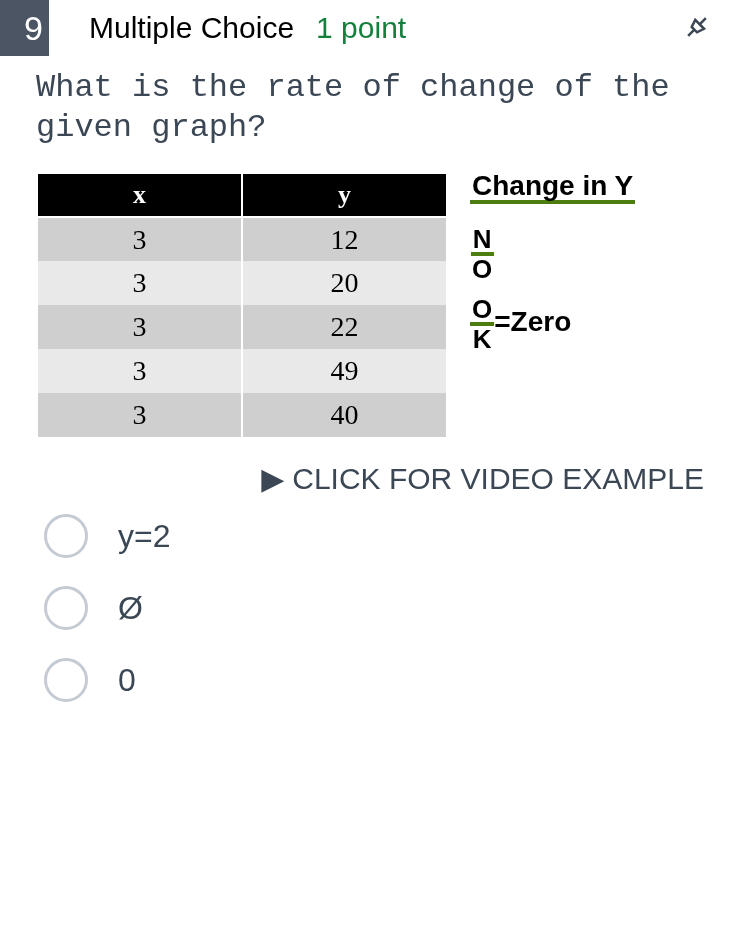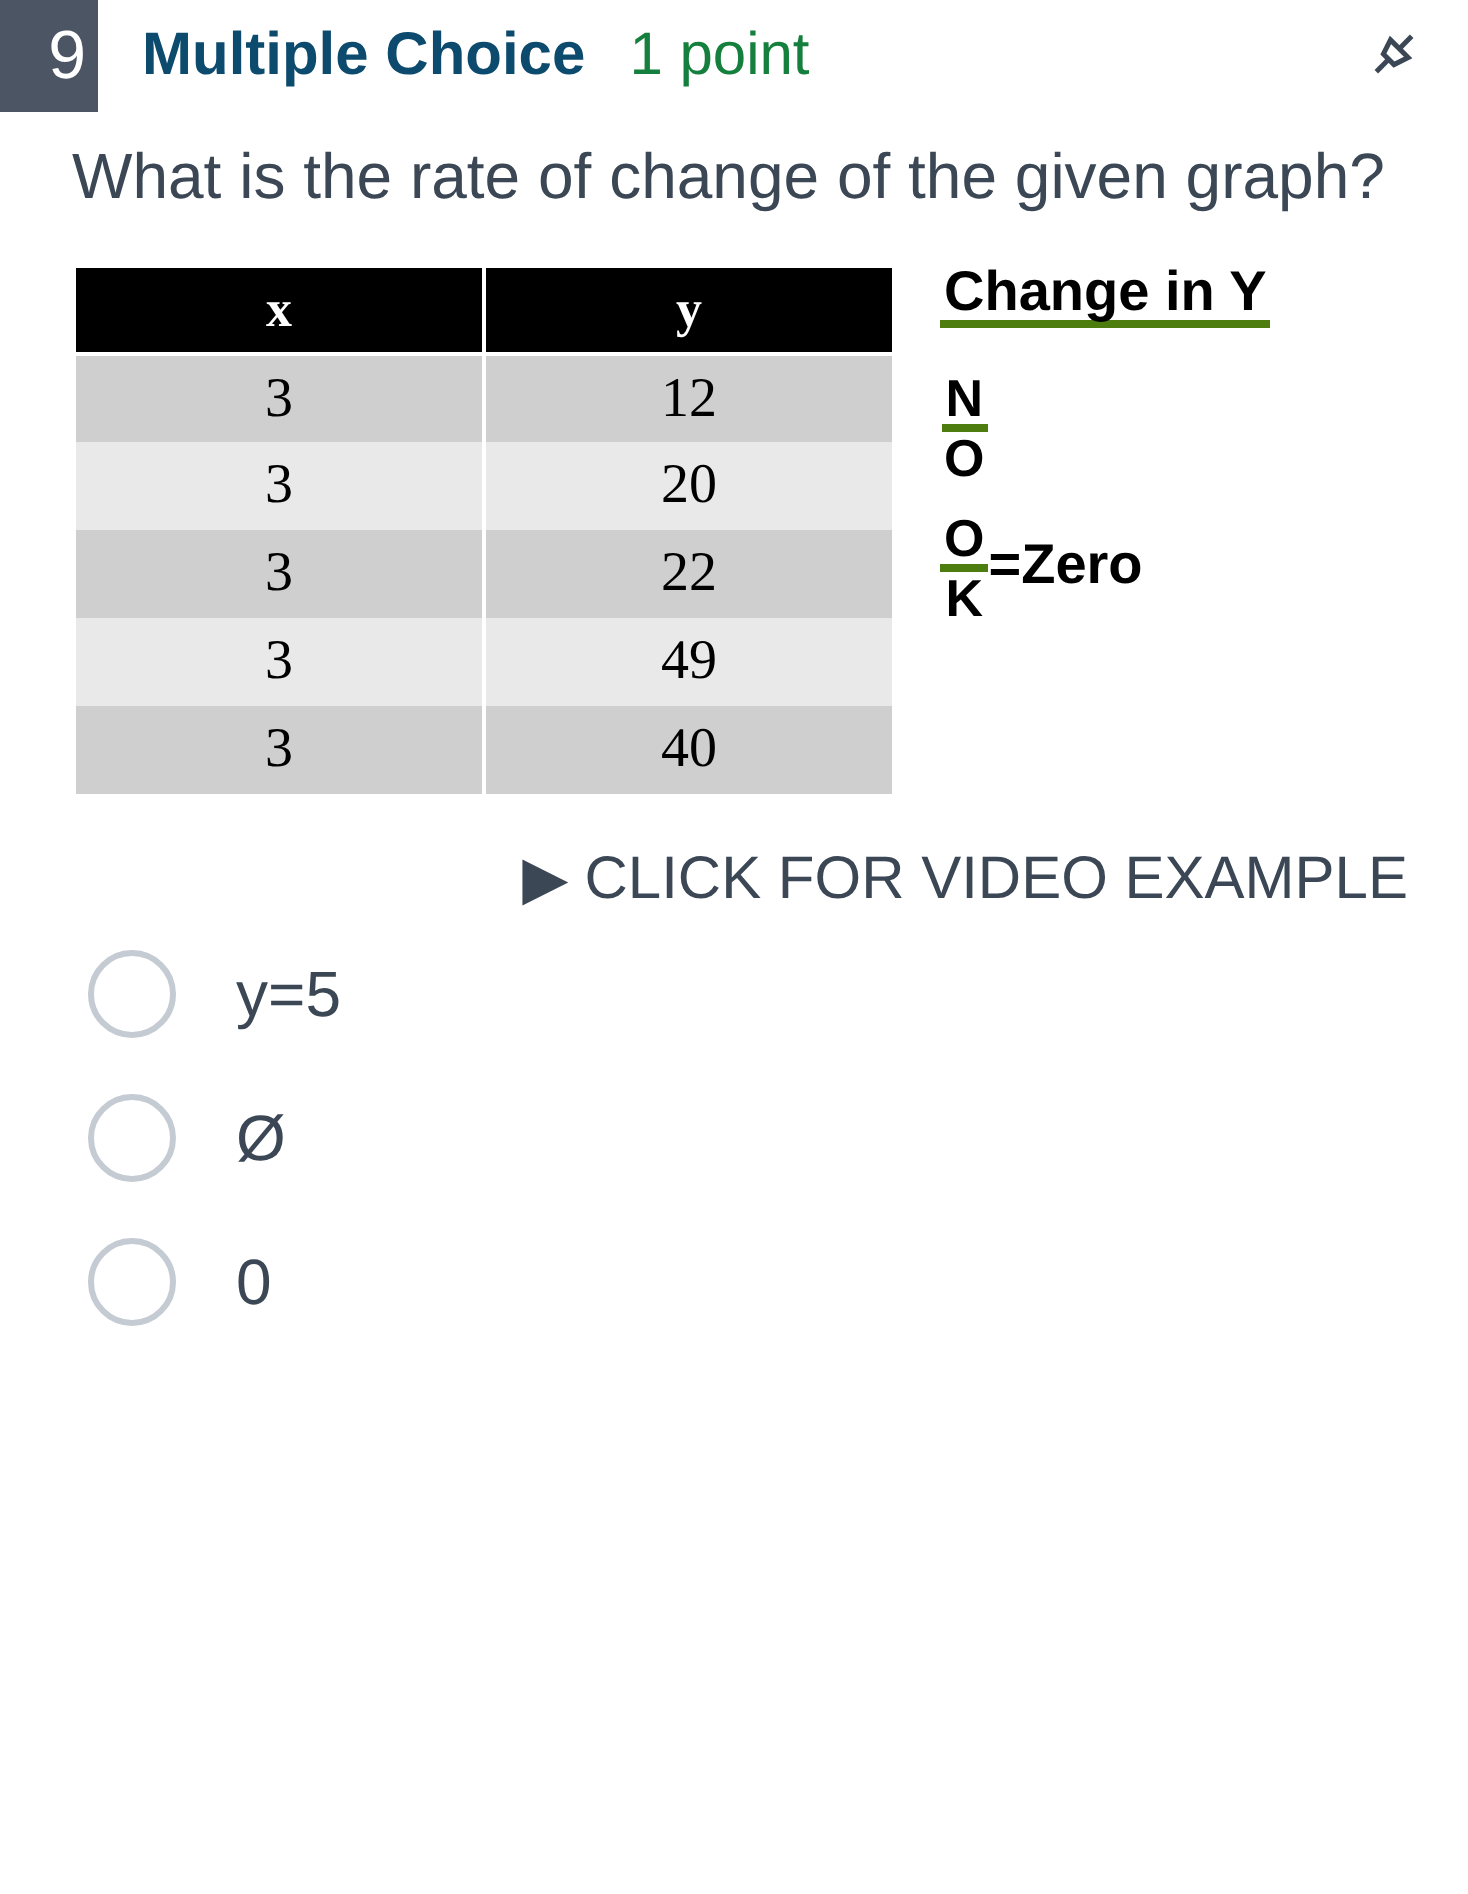--- a/index.html
+++ b/index.html
@@ -22,41 +22,42 @@
     background: #4b5563;
     color: #fff;
     font-size: 34px;
     font-weight: 400;
     display: flex;
     align-items: center;
     justify-content: flex-end;
     padding-right: 6px;
   }
   .qtype {
-    margin-left: 22px;
+    margin-left: 40px;
     font-size: 30px;
-    color: #0c4a6e;
-    font-weight: 700;
+    color: #000000;
+    font-weight: 400;
   }
   .qpoints {
     margin-left: 22px;
     font-size: 30px;
     color: #15803d;
   }
   .pin {
     position: absolute;
     right: 22px;
     top: 12px;
   }
   .content { padding: 12px 30px 30px 36px; }
   .prompt {
     font-size: 32px;
     color: #3b4754;
     line-height: 1.25;
     margin-bottom: 24px;
+    font-family: Liberation Mono, monospace;
   }
   .graphic-row {
     display: flex;
     gap: 22px;
     align-items: flex-start;
     margin-bottom: 24px;
   }
   .xy-table {
     border-collapse: collapse;
     font-family: Georgia, 'Times New Roman', serif;
@@ -199,21 +200,21 @@
     </div>
   </div>
 
   <div class="video-link">
     <span class="tri">▶</span><span>CLICK FOR VIDEO EXAMPLE</span>
   </div>
 
   <div class="choices">
     <div class="choice">
       <div class="radio"></div>
-      <div class="choice-label">y=5</div>
+      <div class="choice-label">y=2</div>
     </div>
     <div class="choice">
       <div class="radio"></div>
       <div class="choice-label">Ø</div>
     </div>
     <div class="choice">
       <div class="radio"></div>
       <div class="choice-label">0</div>
     </div>
   </div>

